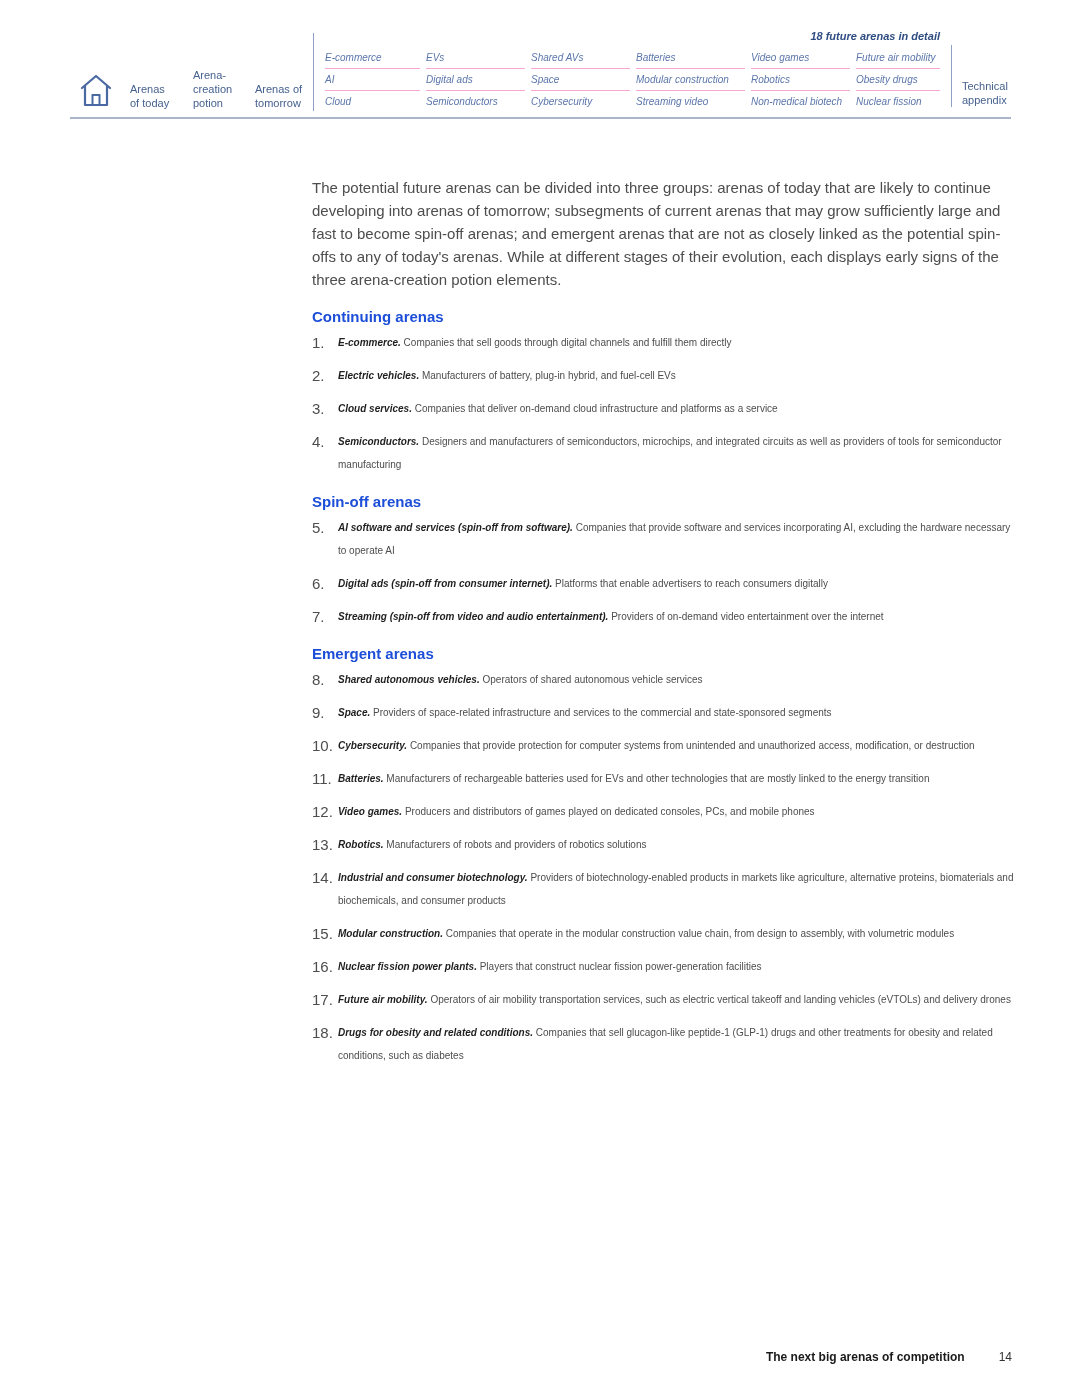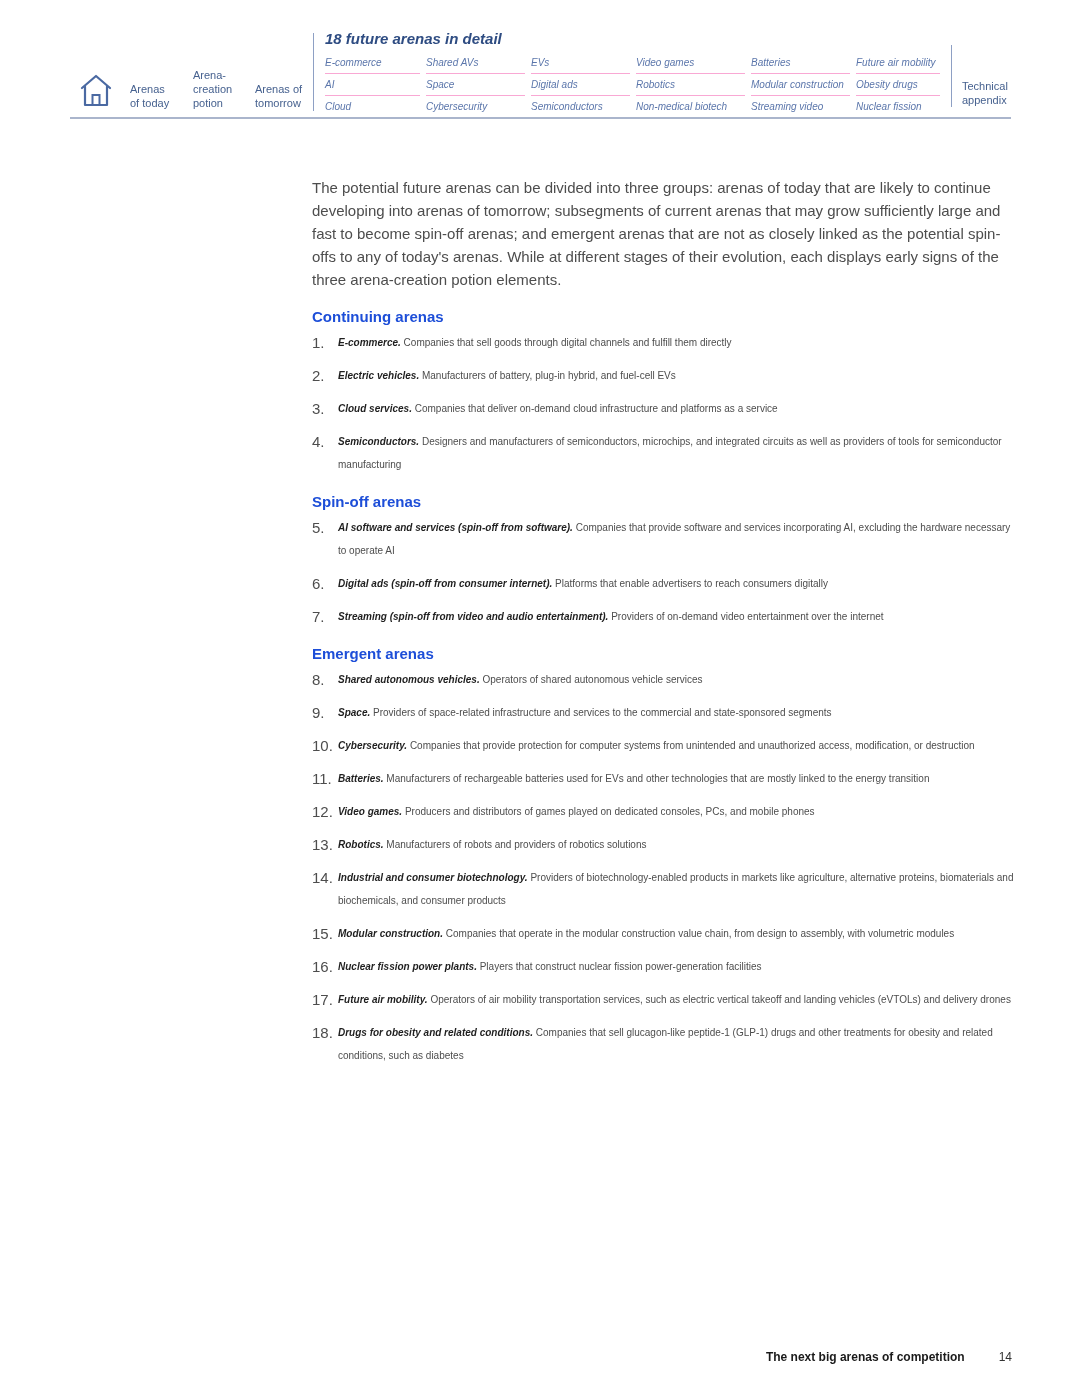--- a/index.html
+++ b/index.html
@@ -18,21 +18,21 @@
     color:#46618f; white-space:pre-line; cursor:pointer;
   }
   .nav-today    { left:130px; }
   .nav-potion   { left:193px; }
   .nav-tomorrow { left:255px; }
   .vdiv { position:absolute; width:1px; background:#8ea0c4; }
   .vdiv-1 { left:313px; top:33px; height:78px; }
   .vdiv-2 { left:951px; top:45px; height:62px; }
   .arena-box { position:absolute; left:325px; top:30px; width:615px; }
   .arena-box-title {
-    font-size:15px; font-weight:bold; font-style:italic; color:#2e4c82; margin-bottom:5px;
+    font-size:11px; font-weight:bold; font-style:italic; color:#2e4c82; margin-bottom:5px;text-align:right;
   }
   .arena-grid { display:grid; grid-template-columns:95px 99px 99px 109px 99px 84px; column-gap:6px; }
   .arena-col { display:flex; flex-direction:column; }
   .arena-cell {
     font-size:10px; font-style:italic; color:#5b76ab; line-height:12px;
     padding:5px 0 4px; border-bottom:1px solid #f9a8d4; cursor:pointer; white-space:nowrap;
   }
   .arena-col .arena-cell:last-child { border-bottom:none;font-style:italic; }
   .tech-appendix {
     position:absolute; left:962px; bottom:12px; font-size:11px; line-height:14px;
@@ -82,38 +82,38 @@
 
     <div class="arena-box">
       <div class="arena-box-title">18 future arenas in detail</div>
       <div class="arena-grid">
         <div class="arena-col">
           <span class="arena-cell">E-commerce</span>
           <span class="arena-cell">AI</span>
           <span class="arena-cell">Cloud</span>
         </div>
         <div class="arena-col">
+          <span class="arena-cell">EVs</span>
+          <span class="arena-cell">Digital ads</span>
+          <span class="arena-cell">Semiconductors</span>
+        </div>
+        <div class="arena-col">
           <span class="arena-cell">Shared AVs</span>
           <span class="arena-cell">Space</span>
           <span class="arena-cell">Cybersecurity</span>
         </div>
         <div class="arena-col">
-          <span class="arena-cell">EVs</span>
-          <span class="arena-cell">Digital ads</span>
-          <span class="arena-cell">Semiconductors</span>
+          <span class="arena-cell">Batteries</span>
+          <span class="arena-cell">Modular construction</span>
+          <span class="arena-cell">Streaming video</span>
         </div>
         <div class="arena-col">
           <span class="arena-cell">Video games</span>
           <span class="arena-cell">Robotics</span>
           <span class="arena-cell">Non-medical biotech</span>
-        </div>
-        <div class="arena-col">
-          <span class="arena-cell">Batteries</span>
-          <span class="arena-cell">Modular construction</span>
-          <span class="arena-cell">Streaming video</span>
         </div>
         <div class="arena-col">
           <span class="arena-cell">Future air mobility</span>
           <span class="arena-cell">Obesity drugs</span>
           <span class="arena-cell">Nuclear fission</span>
         </div>
       </div>
     </div>
 
     <div class="vdiv vdiv-2"></div>

